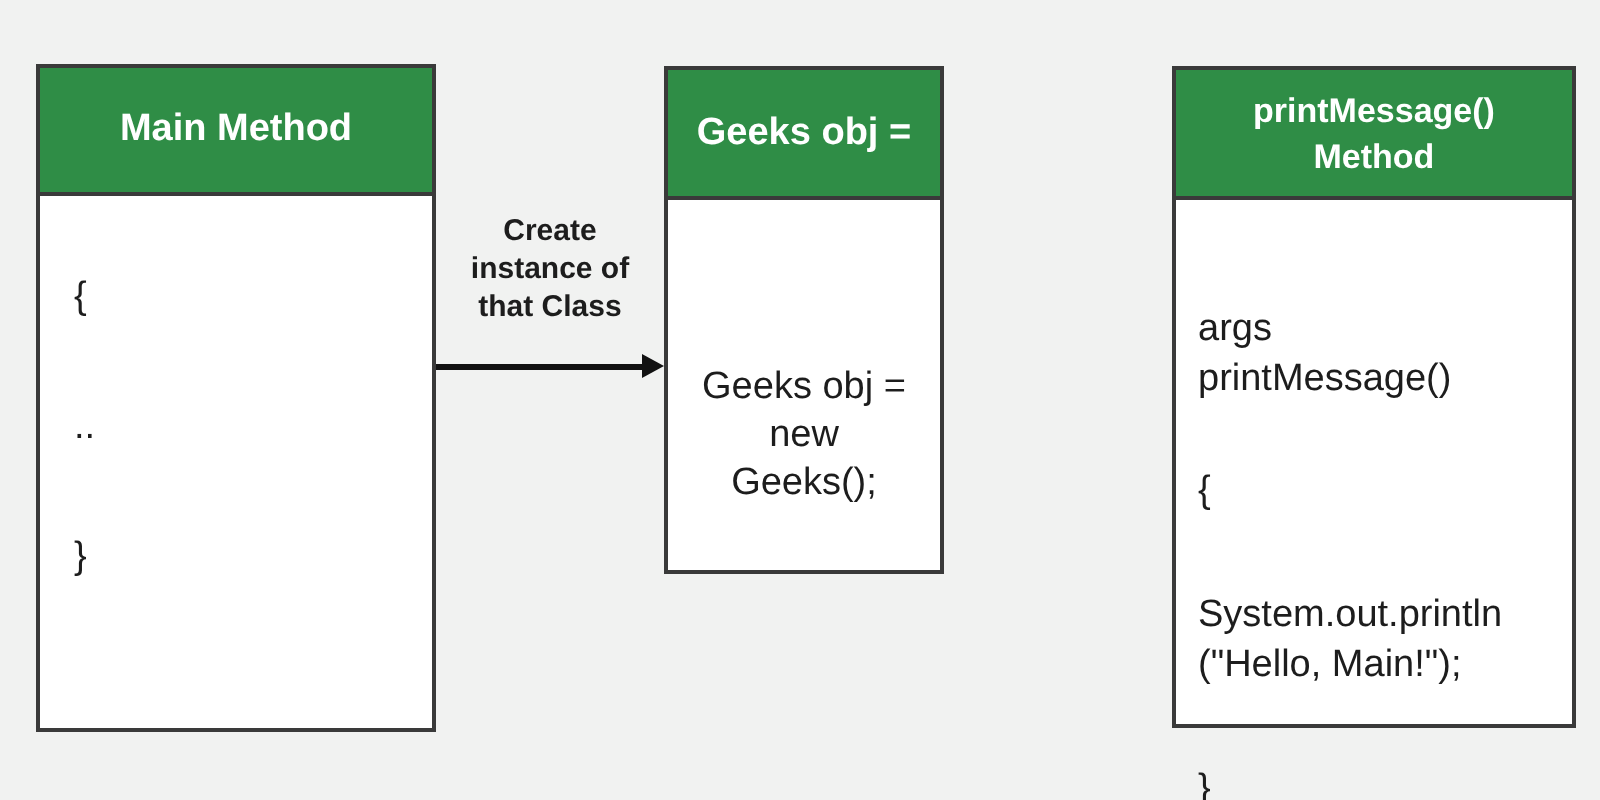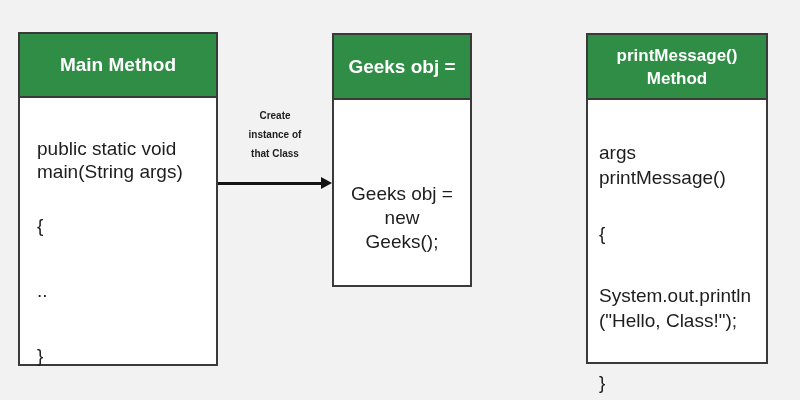--- a/index.html
+++ b/index.html
@@ -52,33 +52,33 @@
   .node-main { left: 18px; top: 32px; width: 200px; height: 334px; }
   .node-main .node-header { height: 64px; font-size: 19px; }
   .node-main .node-body { padding: 16px 12px 0 17px; font-size: 19px; line-height: 23px; }
   .node-main .node-body p { margin: 0 0 19px; }
   .node-main .node-body p.lead { margin-bottom: 8px; }
   
   .node-obj { left: 332px; top: 33px; width: 140px; height: 254px; }
   .node-obj .node-header { height: 65px; font-size: 19px; }
   .node-obj .node-body { padding: 58px 4px 0; font-size: 19px; line-height: 24px; text-align: center; }
   
-  .node-print { left: 586px; top: 33px; width: 182px; height: 331px; }
+  .node-print { left: 586px; top: 33px; width: 202px; height: 331px; gap: 12px; }
   .node-print .node-header { height: 65px; font-size: 17px; line-height: 23px; }
   .node-print .node-body { padding: 15px 6px 0 11px; font-size: 19px; line-height: 25px; }
   .node-print .node-body p { margin: 0 0 12px; }
   .node-print .node-body p.lead { margin-bottom: 6px; }
   
   .arrow-group { position: absolute; width: 114px; }
   .arrow-group-1 { left: 218px; top: 100px; height: 100px; }
   .arrow-group-2 { left: 472px; top: 100px; height: 100px; }
   .arrow-label {
     text-align: center;
     font-weight: bold;
-    font-size: 10px;
+    font-size: 15px;
     color: var(--body-text);
     white-space: pre-line;
     padding-top: 6px;
   }
   .arrow-group-1 .arrow-label { line-height: 19px; }
   .arrow-group-2 .arrow-label { line-height: 21px; padding-top: 8px; }
   .arrow-line {
     position: absolute;
     left: 0;
     right: 9px;
@@ -100,22 +100,20 @@
   .arrow-group-2 .arrow-head { top: 79px; }
 </style>
 </head>
 <body>
 
 <div class="canvas">
 
   <div class="node node-main">
     <div class="node-header">Main Method</div>
     <div class="node-body">
-      <p class="lead">public static void
-main(String args)</p>
       <p>{</p>
       <p>..</p>
       <p>}</p>
     </div>
   </div>
 
   <div class="arrow-group arrow-group-1">
     <div class="arrow-label">Create
 instance of
 that Class</div>
@@ -134,18 +132,18 @@
 
 
   <div class="node node-print">
     <div class="node-header">printMessage()
 Method</div>
     <div class="node-body">
       <p class="lead">args
 printMessage()</p>
       <p>{</p>
       <p>System.out.println
-("Hello, Class!");</p>
+("Hello, Main!");</p>
       <p>}</p>
     </div>
   </div>
 
 </div>
 
 </body></html>

